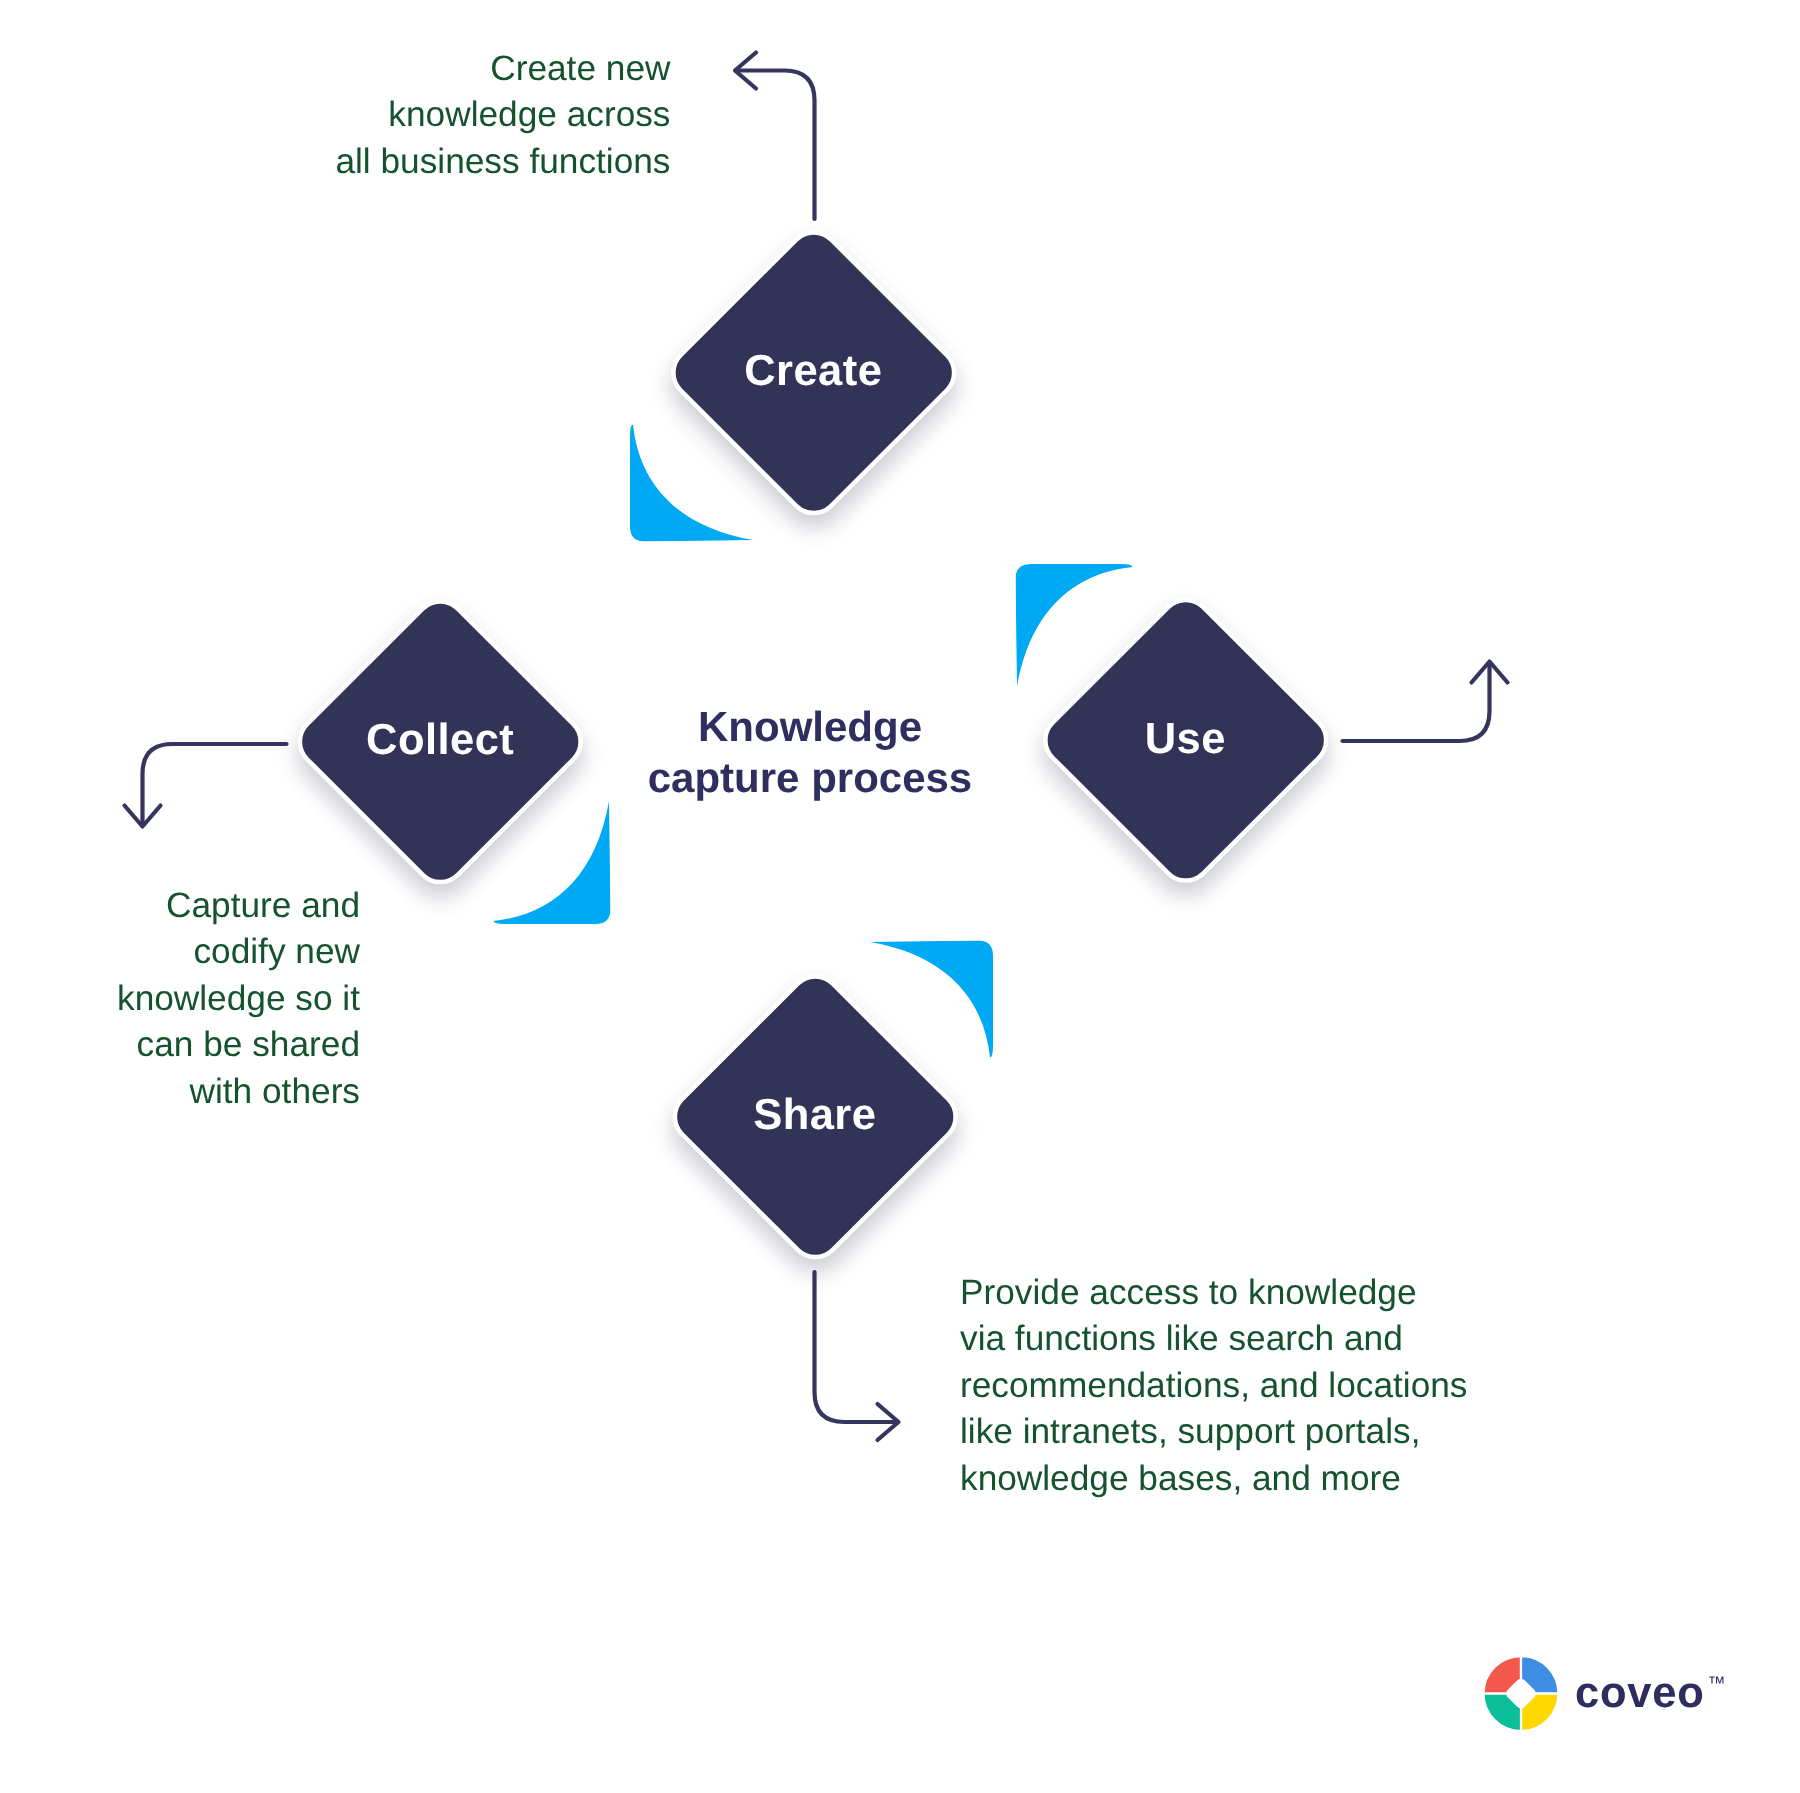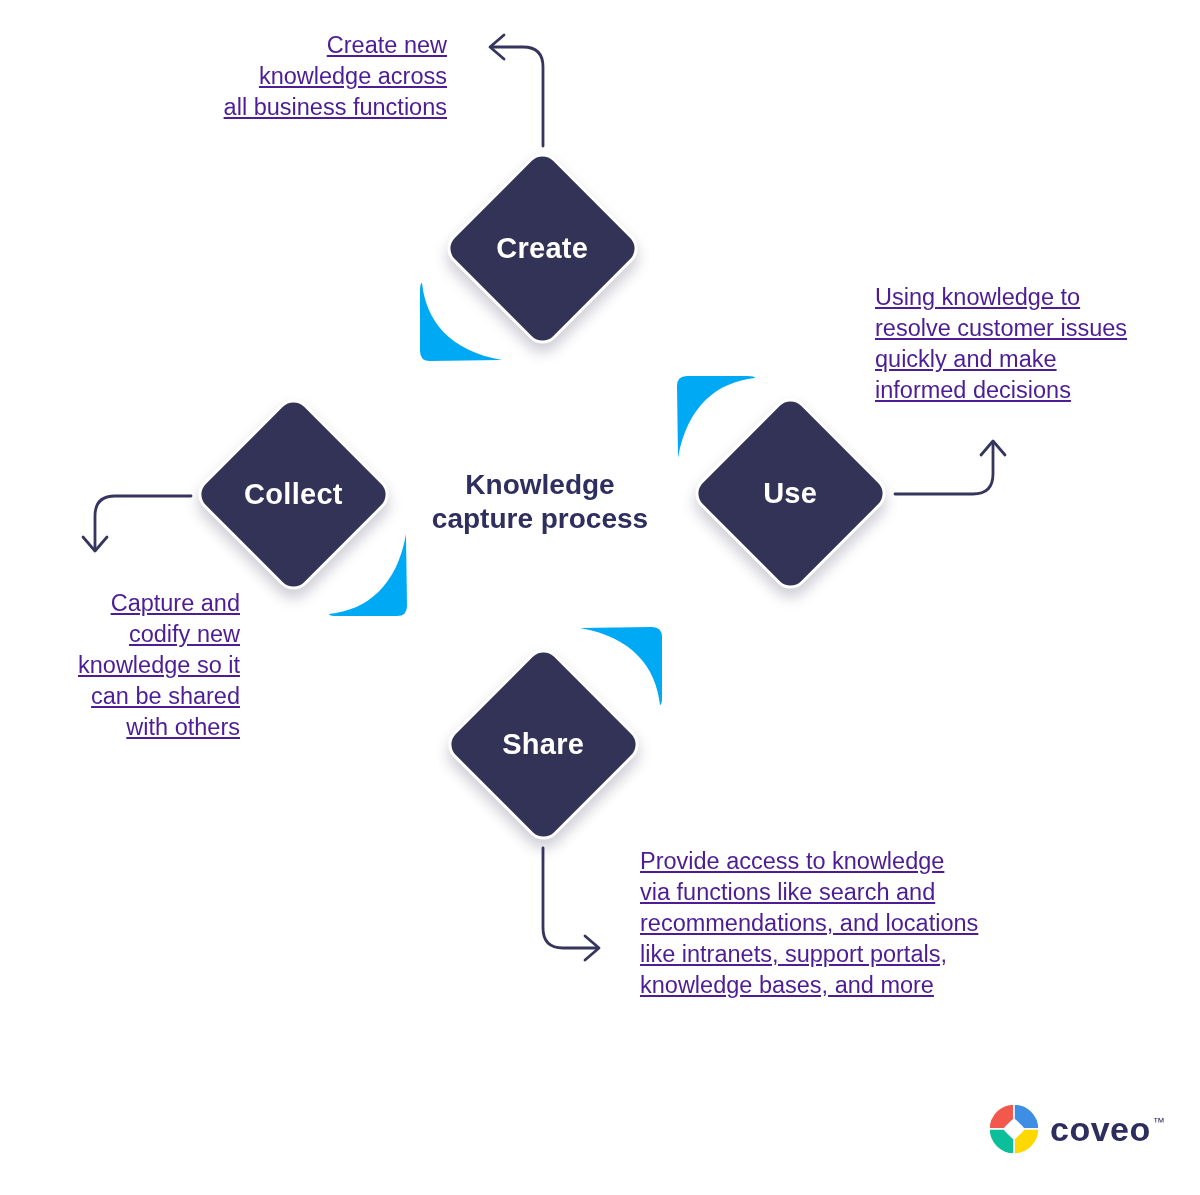--- a/index.html
+++ b/index.html
@@ -40,26 +40,25 @@
   #w-a{left:418px;top:283px;}
   #w-b{left:674px;top:377px;transform:rotate(90deg);transform-origin:50% 50%;}
   #w-d{left:580px;top:627px;transform:rotate(180deg);}
   #w-c{left:326px;top:537px;transform:rotate(270deg);}
   
   #arrows{position:absolute;left:0;top:0;z-index:2;}
   #arrows path{fill:none;stroke:#35355E;stroke-width:2.8;stroke-linecap:round;stroke-linejoin:round;}
   
   .note{
     position:absolute;
-    color:#4c1d95;
+    color:#14532d;
     font-size:23.5px;
     line-height:31px;
     white-space:pre-line;
     z-index:4;
-    text-decoration:underline;
   }
   #note-create{right:753px;top:30px;text-align:right;}
   #note-use{left:875px;top:282px;text-align:left;}
   #note-collect{right:960px;top:588px;text-align:right;}
   #note-share{left:640px;top:846px;text-align:left;}
   
   #title{
     position:absolute;left:340px;top:468px;width:400px;
     text-align:center;
     color:#2F2F5F;
@@ -70,21 +69,21 @@
   
   #logo{
     position:absolute;left:988px;top:1103px;
     display:flex;align-items:center;
     z-index:4;
   }
   #logo-mark{width:52px;height:52px;}
   #logo-word{
     margin-left:10px;
     color:#2E2E5E;
-    font-size:34px;
+    font-size:29px;
     font-weight:600;
     letter-spacing:.5px;
     line-height:52px;
   }
   #logo-tm{
     color:#2E2E5E;
     font-size:12px;
     margin-left:2px;
     align-self:flex-start;
     margin-top:12px;
@@ -139,24 +138,20 @@
   <div class="diamond" id="d-collect">
     <span class="lbl">Collect</span>
   </div>
 
   <div id="title">Knowledge
 capture process</div>
 
   <div class="note" id="note-create">Create new
 knowledge across
 all business functions</div>
-  <div class="note" id="note-use">Using knowledge to
-resolve customer issues
-quickly and make
-informed decisions</div>
   <div class="note" id="note-collect">Capture and
 codify new
 knowledge so it
 can be shared
 with others</div>
   <div class="note" id="note-share">Provide access to knowledge
 via functions like search and
 recommendations, and locations
 like intranets, support portals,
 knowledge bases, and more</div>

